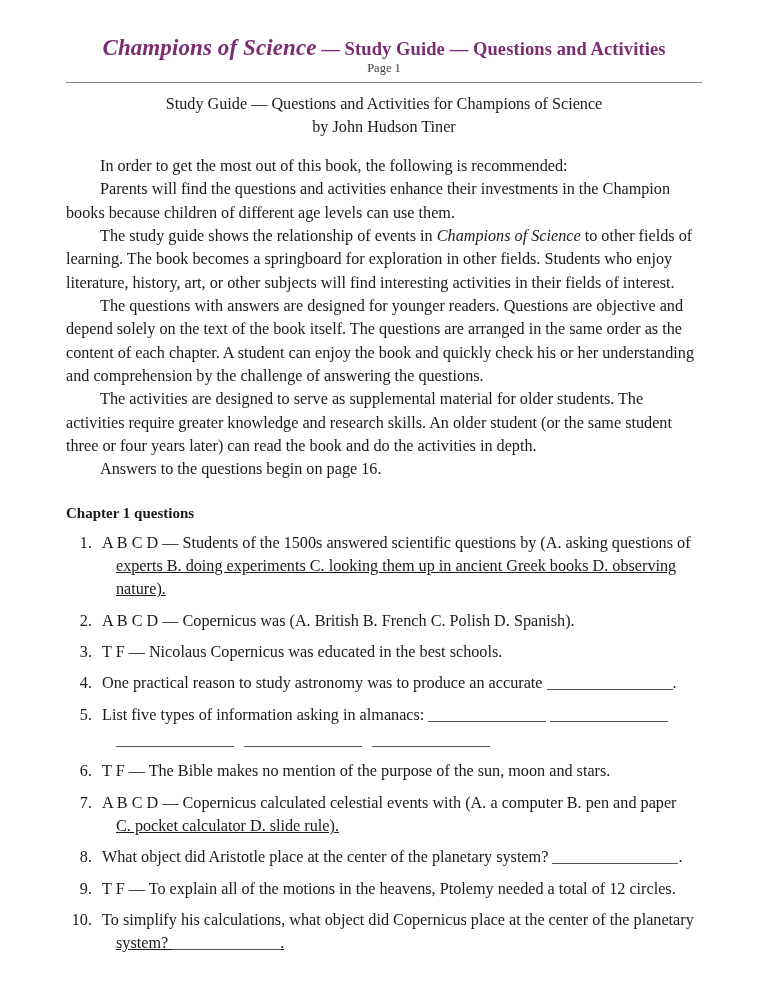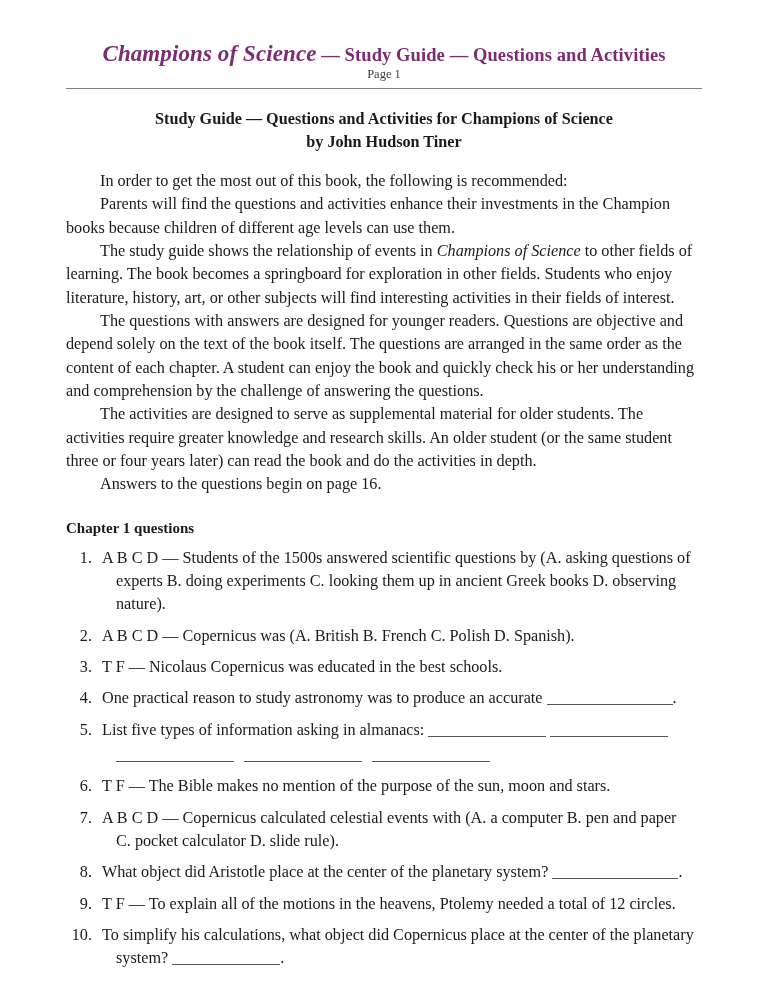--- a/index.html
+++ b/index.html
@@ -12,21 +12,21 @@
     background: #ffffff;
     font-family: "Liberation Serif", "DejaVu Serif", serif;
     color: #1a1a1a;
     overflow: hidden;
   }
   .page {
     position: relative;
     width: 768px;
     height: 994px;
     box-sizing: border-box;
-    padding: 6px 66px;
+    padding: 0 66px;
   }
 
   
   .doc-header {
     padding-top: 36px;
     text-align: center;
   }
   .header-title-line {
     line-height: 1.0;
     white-space: nowrap;
@@ -52,24 +52,23 @@
   .header-rule {
     margin-top: 6px;
     border: 0;
     border-top: 1.3px solid #808080;
     width: 100%;
   }
 
   
   .subtitle-block {
     text-align: center;
-    margin-top: 19px;
+    margin-top: 10px;
     font-size: 16.2px;
     line-height: 1.43;
-    font-weight: bold;
   }
 
   
   .body-block {
     margin-top: 16px;
     font-size: 16.2px;
     line-height: 1.44;
     text-align: left;
   }
   .body-block p {
@@ -104,20 +103,21 @@
     left: 0;
     top: 0;
     width: 26px;
     text-align: right;
     display: block;
   }
   .qtext { display: block; }
   .qcont {
     display: block;
     padding-left: 14px;
+    text-decoration: underline;
   }
 
   
   .blank {
     display: inline-block;
     border-bottom: 1.2px solid #555555;
     height: 0.92em;
     vertical-align: -2px;
   }
   .blank-w1 { width: 108px; }

